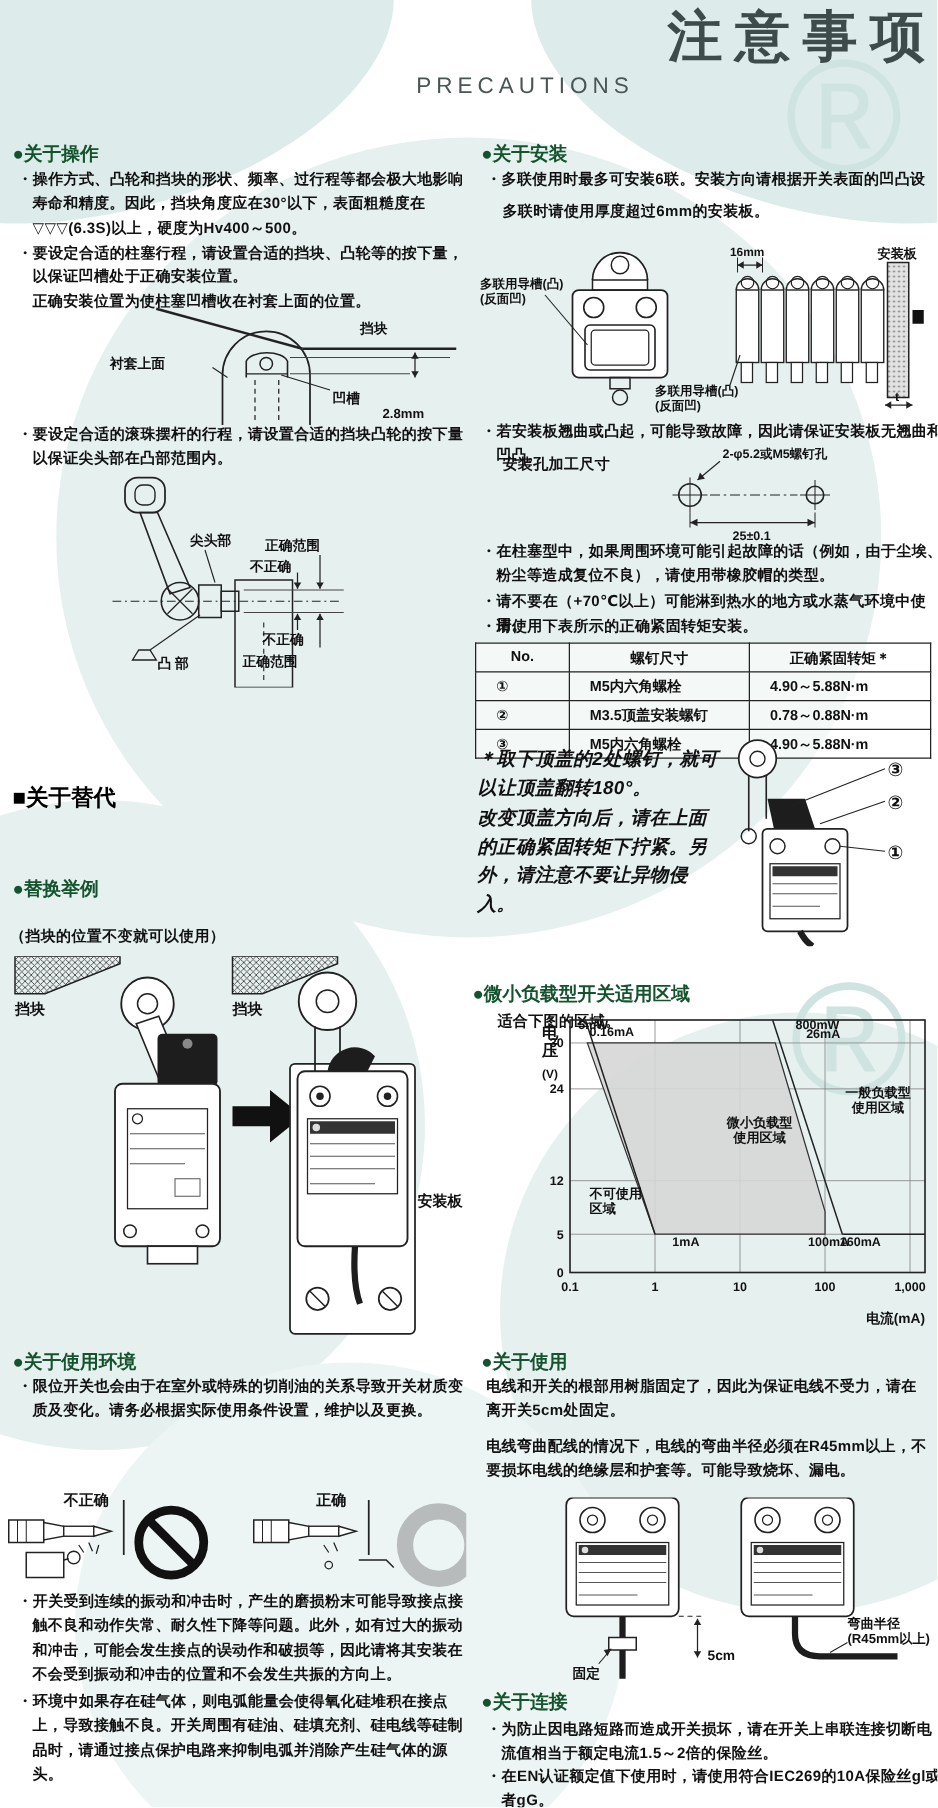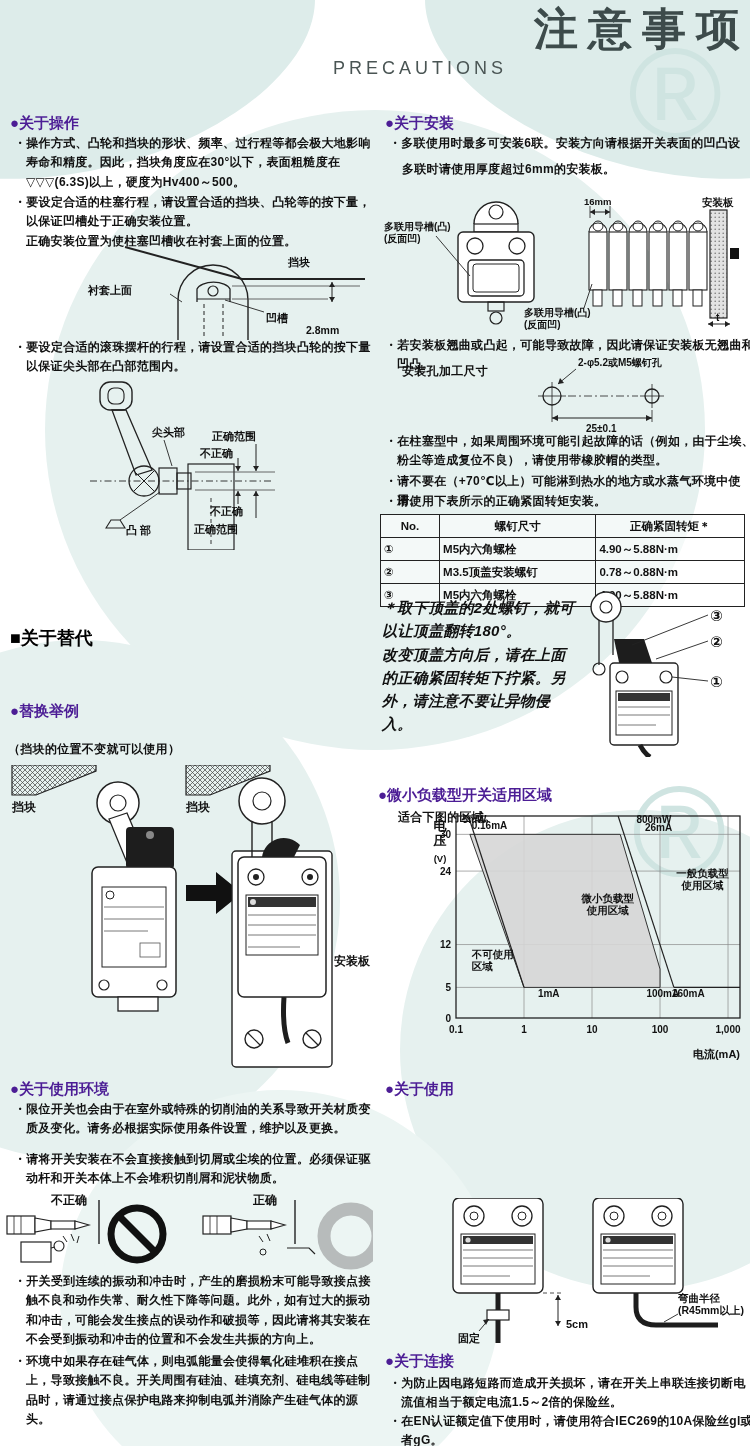--- a/index.html
+++ b/index.html
@@ -2,29 +2,29 @@
 <html><head>
 <meta charset="utf-8">
 <style>
   html,body{margin:0;padding:0;background:#fff;}
   #page{position:relative;width:750px;height:1446px;background:#fff;overflow:hidden;
         font-family:"Liberation Sans","DejaVu Sans",sans-serif;color:#111;}
   .wm{position:absolute;z-index:0;}
   .layer{position:absolute;z-index:2;}
   .page-title{width:100%;text-align:right;font-size:44px;font-weight:700;letter-spacing:10px;color:#3d4b4b;}
   .page-sub{width:100%;text-align:center;font-size:18px;font-weight:400;letter-spacing:4px;color:#4a5554;}
-  .h-sec{font-size:15px;font-weight:700;color:#4c1d95;}
+  .h-sec{font-size:15px;font-weight:700;color:#14532d;}
   .h-big{font-size:18px;font-weight:700;color:#000;font-family:Liberation Mono, monospace;}
   .body-txt{font-size:12px;font-weight:700;line-height:1.62;white-space:pre-line;letter-spacing:0.3px;}
   .bullet{padding-left:1em;text-indent:-1em;}
   .reg-wm{font-size:128px;font-weight:400;color:#cfe4e1;line-height:1;}
   svg text{font-family:"Liberation Sans","DejaVu Sans",sans-serif;font-weight:700;fill:#111;}
   table.torque{border-collapse:collapse;width:365px;background:rgba(255,255,255,0.55);}
   table.torque th,table.torque td{border:1.4px solid #222;font-size:11.5px;font-weight:700;
-      padding:2px 3px;height:18px;}
+      padding:2px 16px;height:18px;}
   .ring{border-radius:50%;}
 </style>
 </head>
 <body>
 
 <div id="page">
 
   <div class="wm ring" style="left:45px;top:110px;width:660px;height:640px;background:#e6f1ef;"></div>
   <div class="wm ring" style="left:-160px;top:-90px;width:480px;height:260px;background:#ddecea;transform:rotate(-14deg);"></div>
   <div class="wm ring" style="left:420px;top:-90px;width:480px;height:260px;background:#ddecea;transform:rotate(14deg);"></div>
@@ -163,21 +163,20 @@
       <line x1="248" y1="150" x2="316" y2="150" stroke="#555" stroke-width="0.8"></line>
       <line x1="248" y1="160" x2="316" y2="160" stroke="#555" stroke-width="0.8"></line>
       <line x1="248" y1="170" x2="316" y2="170" stroke="#555" stroke-width="0.8"></line>
       <line x1="248" y1="182" x2="300" y2="182" stroke="#555" stroke-width="0.8"></line>
       <text x="334" y="200" font-size="12">安装板</text>
     </svg>
   </div>
 
   <div class="layer h-sec" style="left:10px;top:1080px;">●关于使用环境</div>
   <div class="layer body-txt bullet" style="left:14px;top:1100px;width:356px;">・限位开关也会由于在室外或特殊的切削油的关系导致开关材质变质及变化。请务必根据实际使用条件设置，维护以及更换。</div>
-  <div class="layer body-txt bullet" style="left:14px;top:1150px;width:356px;">・请将开关安装在不会直接接触到切屑或尘埃的位置。必须保证驱动杆和开关本体上不会堆积切削屑和泥状物质。</div>
 
   <div class="layer" style="left:5px;top:1192px;width:368px;height:80px;">
     <svg width="368" height="80" viewBox="0 0 368 80">
       <g>
         <rect x="2" y="24" width="28" height="18" fill="#fff" stroke="#222" stroke-width="1.2"></rect>
         <line x1="9" y1="24" x2="9" y2="42" stroke="#222" stroke-width="0.8"></line>
         <line x1="16" y1="24" x2="16" y2="42" stroke="#222" stroke-width="0.8"></line>
         <polygon points="30,26 46,29 46,37 30,40" fill="#fff" stroke="#222" stroke-width="1.1"></polygon>
         <rect x="46" y="29" width="24" height="8" fill="#fff" stroke="#222" stroke-width="1.1"></rect>
         <polygon points="70,29 84,33 70,37" fill="#fff" stroke="#222" stroke-width="1.1"></polygon>
@@ -409,20 +408,22 @@
         <text x="234.83348830366617" y="191.1878787878788" text-anchor="middle" font-size="10"><tspan x="234.83348830366617" dy="0">100mA</tspan></text>
         <text x="260.2392808635652" y="191.1878787878788" text-anchor="middle" font-size="10"><tspan x="260.2392808635652" dy="0">160mA</tspan></text>
         <text x="12" y="24" text-anchor="middle" font-size="13">电</text>
         <text x="12" y="39" text-anchor="middle" font-size="13">压</text>
         <text x="12" y="56" text-anchor="middle" font-size="9.5">(V)</text>
         <text x="312" y="252" text-anchor="end" font-size="11">电流(mA)</text>
       </svg>
   </div>
 
   <div class="layer h-sec" style="left:385px;top:1080px;">●关于使用</div>
+  <div class="layer body-txt" style="left:389px;top:1100px;width:356px;">电线和开关的根部用树脂固定了，因此为保证电线不受力，请在离开关5cm处固定。</div>
+  <div class="layer body-txt" style="left:389px;top:1148px;width:356px;">电线弯曲配线的情况下，电线的弯曲半径必须在R45mm以上，不要损坏电线的绝缘层和护套等。可能导致烧坏、漏电。</div>
 
   <div class="layer" style="left:378px;top:1198px;width:370px;height:152px;">
     <svg width="370" height="152" viewBox="0 0 370 152">
 
       <rect x="75" y="0" width="90" height="95" rx="6" fill="#fff" stroke="#222" stroke-width="1.4"></rect>
       <circle cx="96" cy="18" r="10" fill="none" stroke="#222" stroke-width="1.3"></circle>
         <circle cx="96" cy="18" r="4" fill="none" stroke="#222" stroke-width="1"></circle>
       <circle cx="144" cy="18" r="10" fill="none" stroke="#222" stroke-width="1.3"></circle>
         <circle cx="144" cy="18" r="4" fill="none" stroke="#222" stroke-width="1"></circle>
       <rect x="83" y="36" width="74" height="50" fill="#fff" stroke="#222" stroke-width="1"></rect>

